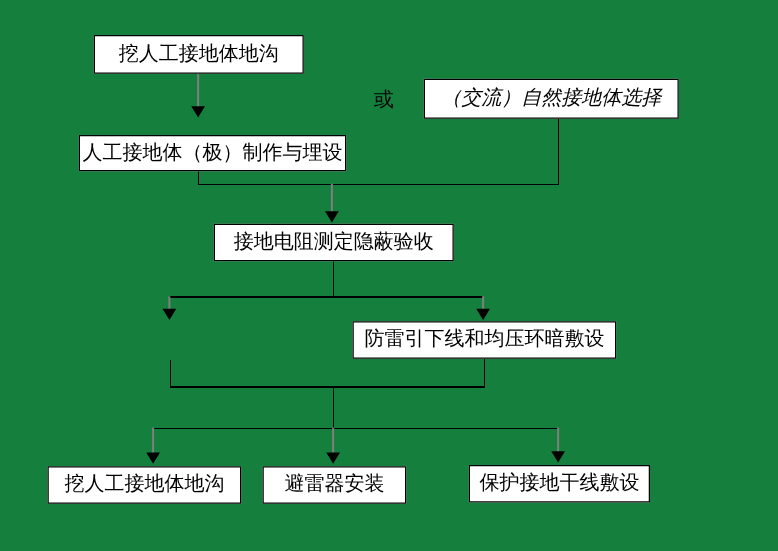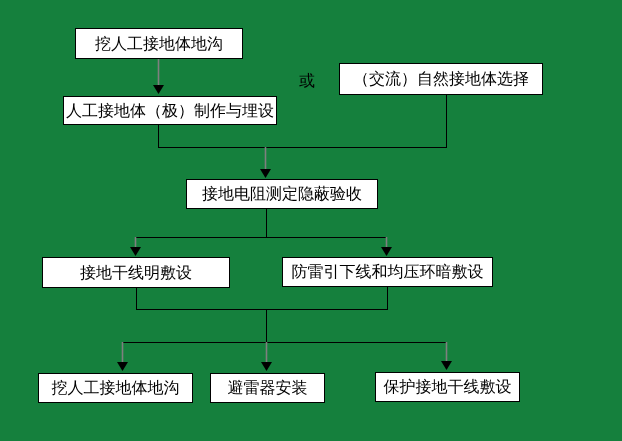--- a/index.html
+++ b/index.html
@@ -102,29 +102,28 @@
       <polygon class="arrow-head" points="261,362 272,362 266.5,371"></polygon>
     </g>
     <g shape-rendering="auto">
       <line class="arrow-shaft" x1="446.5" y1="342" x2="446.5" y2="362"></line>
       <polygon class="arrow-head" points="441,361 452,361 446.5,370"></polygon>
     </g>
   </svg>
 
   <div class="node" style="left:75px;  top:28px;  width:168px; height:31px;">挖人工接地体地沟</div>
 
-  <div class="node" style="left:63px;  top:96px;  width:214px; height:29px;">人工接地体（极）制作与埋设</div>
+  <div class="node" style="left:63px;  top:108px;  width:214px; height:29px;">人工接地体（极）制作与埋设</div>
 
   <div class="floating-label" style="left:299px; top:73px;">或</div>
 
-  <div class="node" style="left:339px; top:63px;  width:204px; height:32px;">（交流）自然接地体选择</div>
+  <div class="node" style="left:339px; top:63px;  width:204px; height:32px;font-style:italic;">（交流）自然接地体选择</div>
 
-  <div class="node" style="left:171px; top:179px; width:192px; height:30px;margin-left:15px;">接地电阻测定隐蔽验收</div>
+  <div class="node" style="left:171px; top:179px; width:192px; height:30px;">接地电阻测定隐蔽验收</div>
 
-  <div class="node" style="left:42px;  top:257px; width:188px; height:31px;">接地干线明敷设</div>
 
   <div class="node" style="left:282px; top:257px; width:211px; height:30px;text-align:right;">防雷引下线和均压环暗敷设</div>
 
   <div class="node" style="left:38px;  top:373px; width:155px; height:30px;">挖人工接地体地沟</div>
 
   <div class="node" style="left:210px; top:373px; width:115px; height:30px;">避雷器安装</div>
 
   <div class="node" style="left:375px; top:372px; width:145px; height:30px;">保护接地干线敷设</div>
 
 </div>

